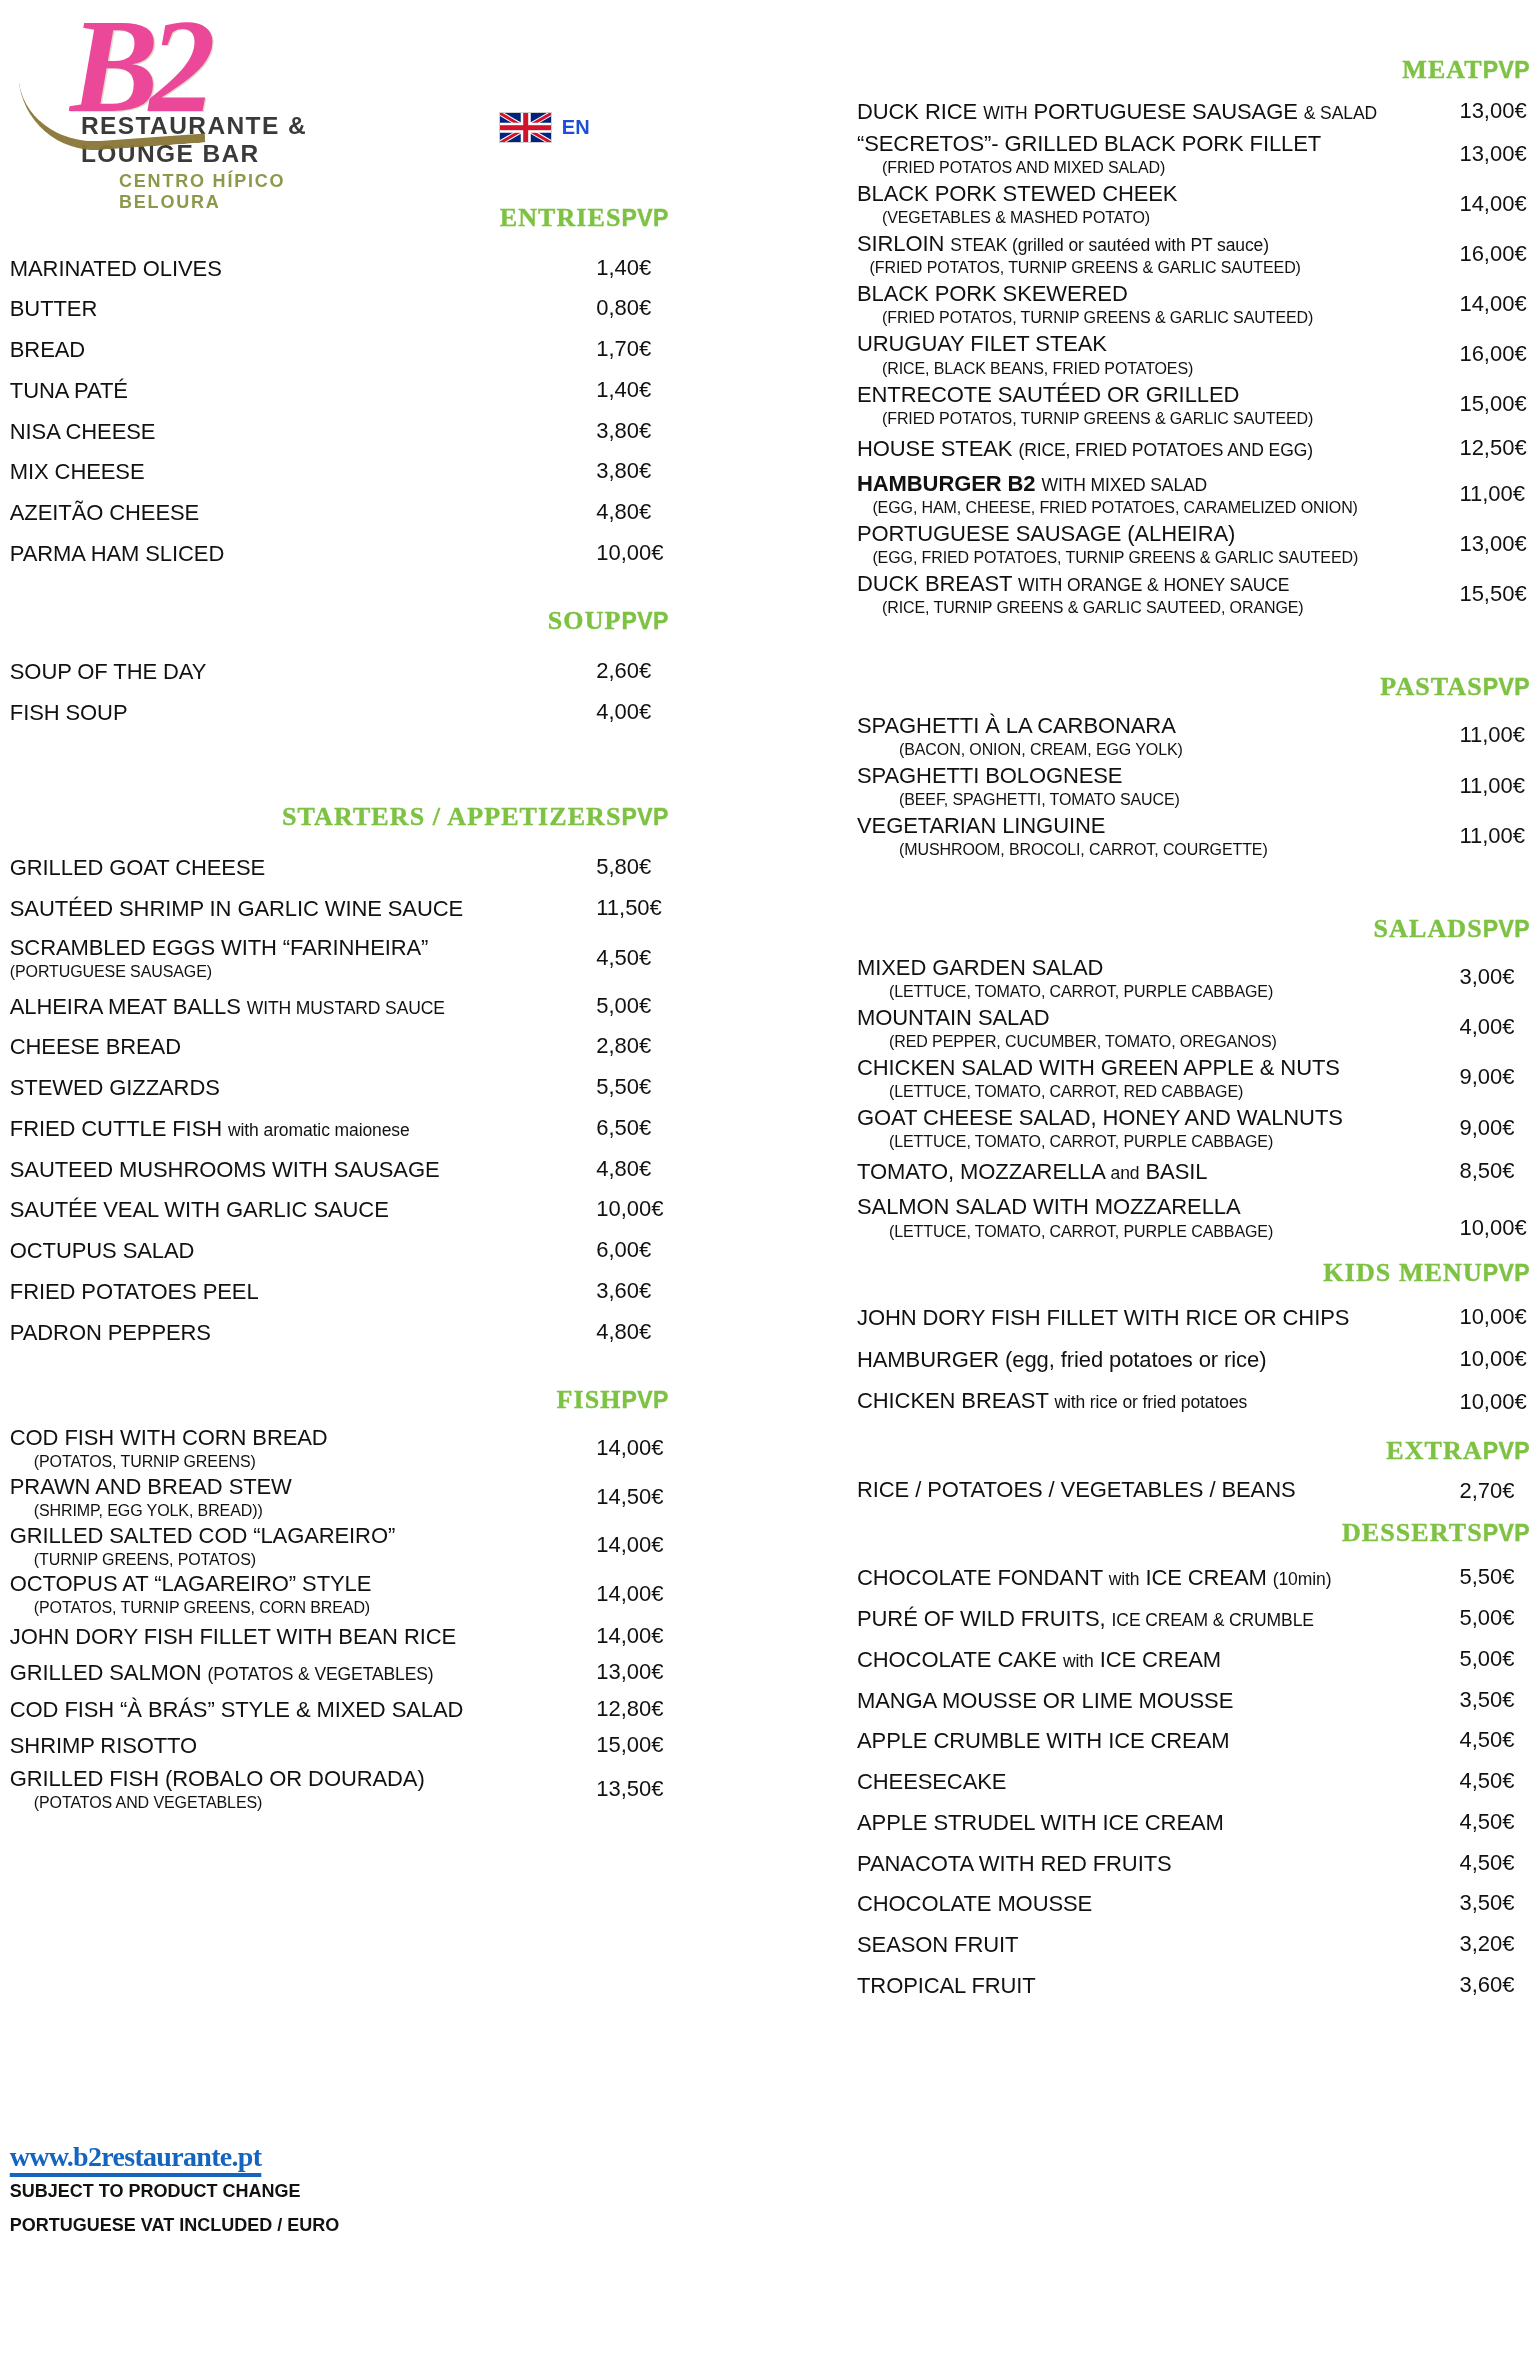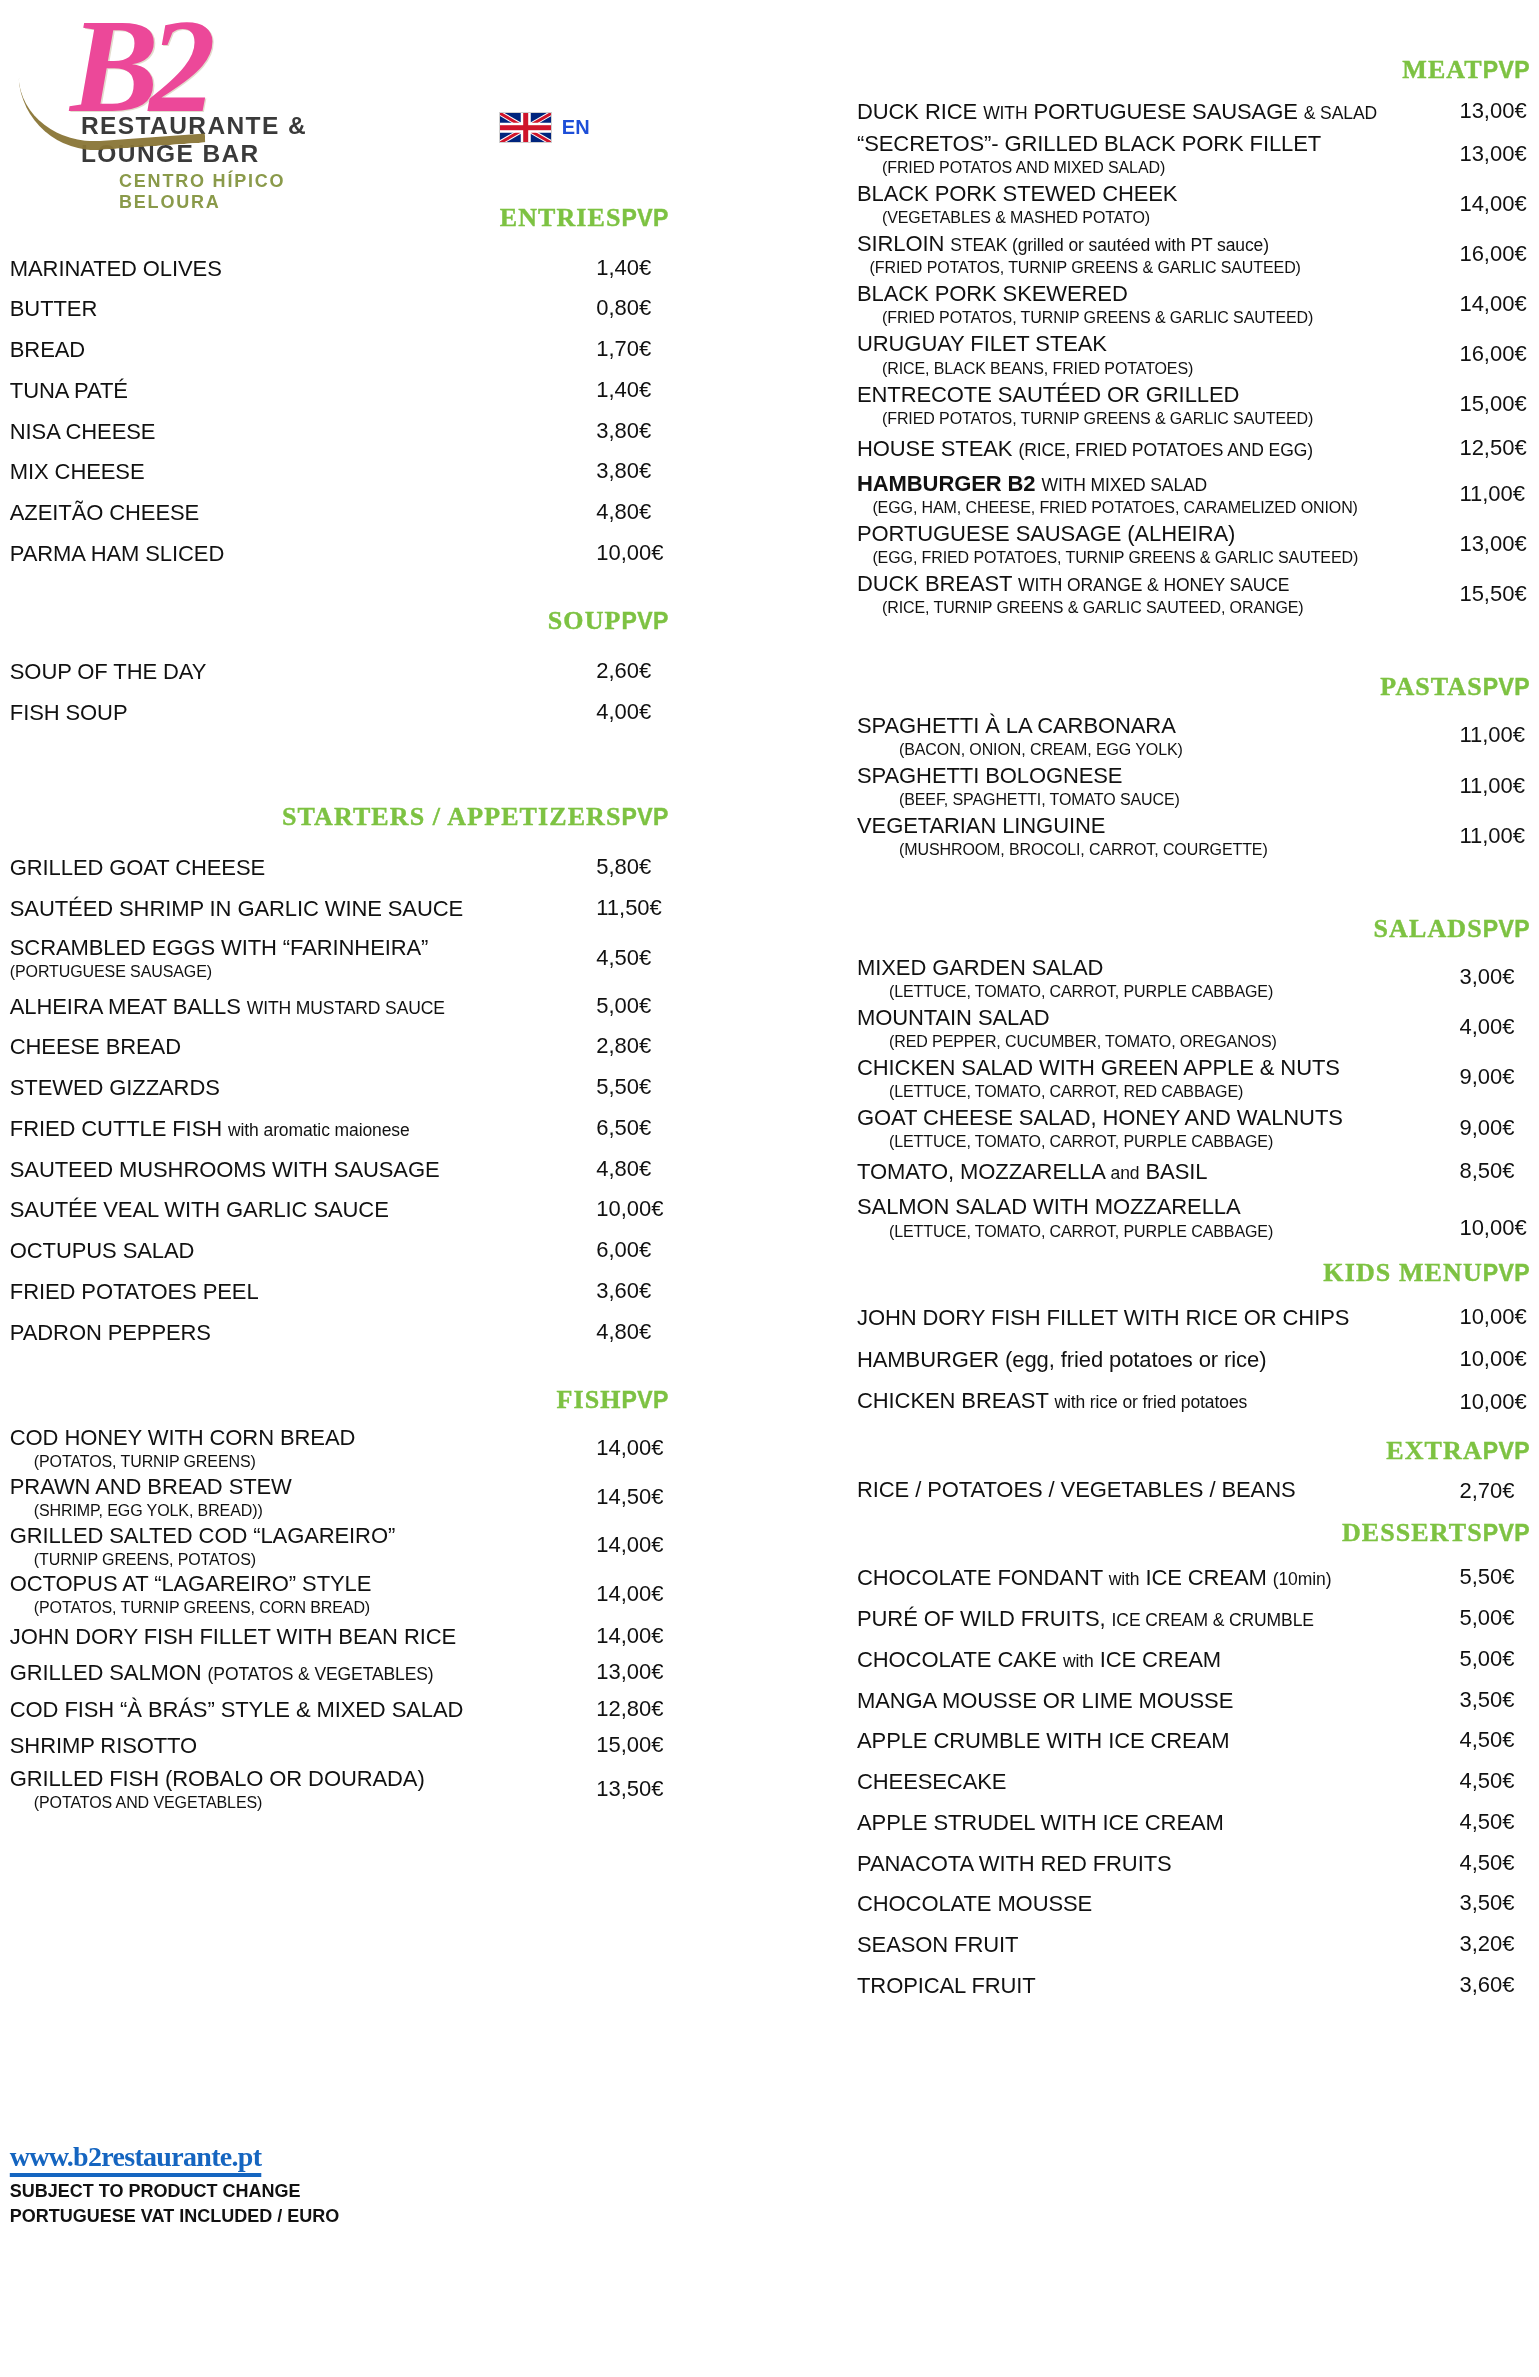--- a/index.html
+++ b/index.html
@@ -315,21 +315,21 @@
     <div class="gap-md"></div>
 
     <div class="sec-head">
       <span>FISH</span>
       <span class="pvp">PVP</span>
     </div>
     <div style="height:8.4px"></div>
     <div class="rows">
       <div class="row two" style="padding:0.7px 0">
         <div class="names">
-          <div class="nm">COD HONEY WITH CORN BREAD</div>
+          <div class="nm">COD FISH WITH CORN BREAD</div>
           <div class="sub">(POTATOS, TURNIP GREENS)</div>
         </div>
         <div class="price" style="align-self:center">14,00€</div>
       </div>
       <div class="row two" style="padding:0.7px 0">
         <div class="names">
           <div class="nm">PRAWN AND BREAD STEW</div>
           <div class="sub">(SHRIMP, EGG YOLK, BREAD))</div>
         </div>
         <div class="price" style="align-self:center">14,50€</div>
@@ -668,17 +668,17 @@
             <div class="nm">TROPICAL FRUIT</div>
           </div>
           <div class="price">3,60€</div>
         </div>
     </div>
   </div>
 
   <div class="footer">
     <div class="site">www.b2restaurante.pt</div>
     <div class="foot-note">SUBJECT TO PRODUCT CHANGE</div>
-    <div class="foot-note" style="margin-top:1px">PORTUGUESE VAT INCLUDED / EURO</div>
+    <div class="foot-note" style="margin-top:10px">PORTUGUESE VAT INCLUDED / EURO</div>
   </div>
 
 </div>
 
 
 </body></html>

